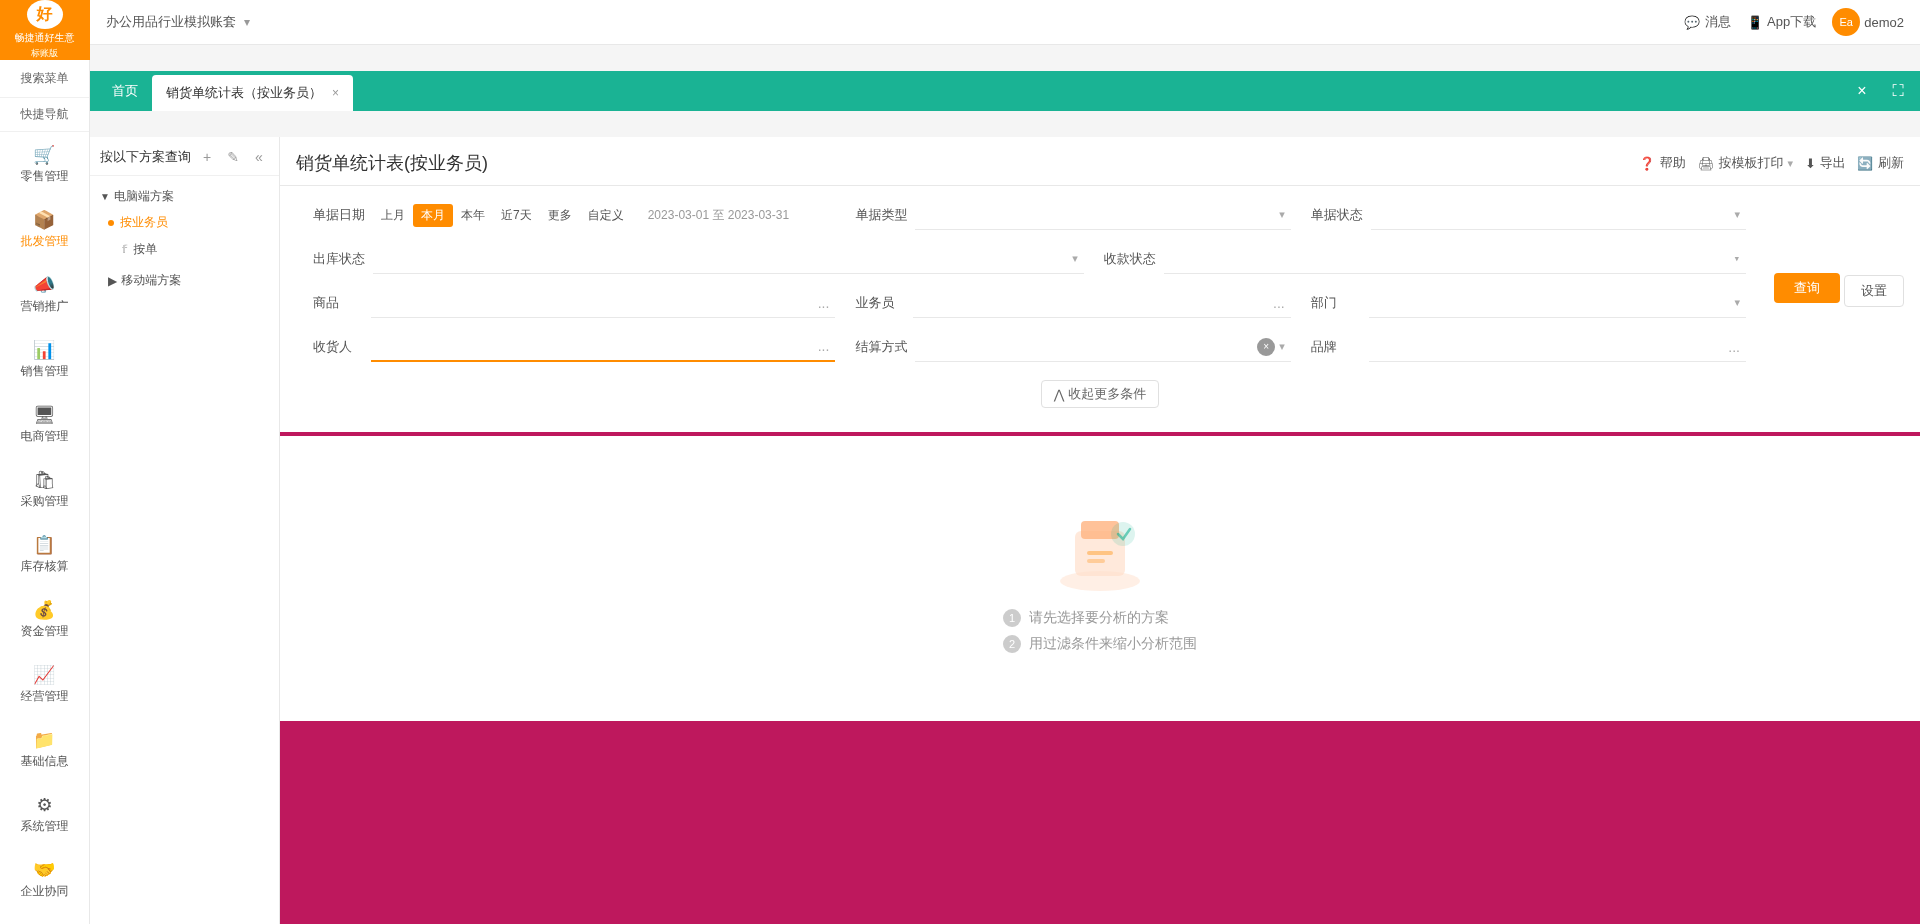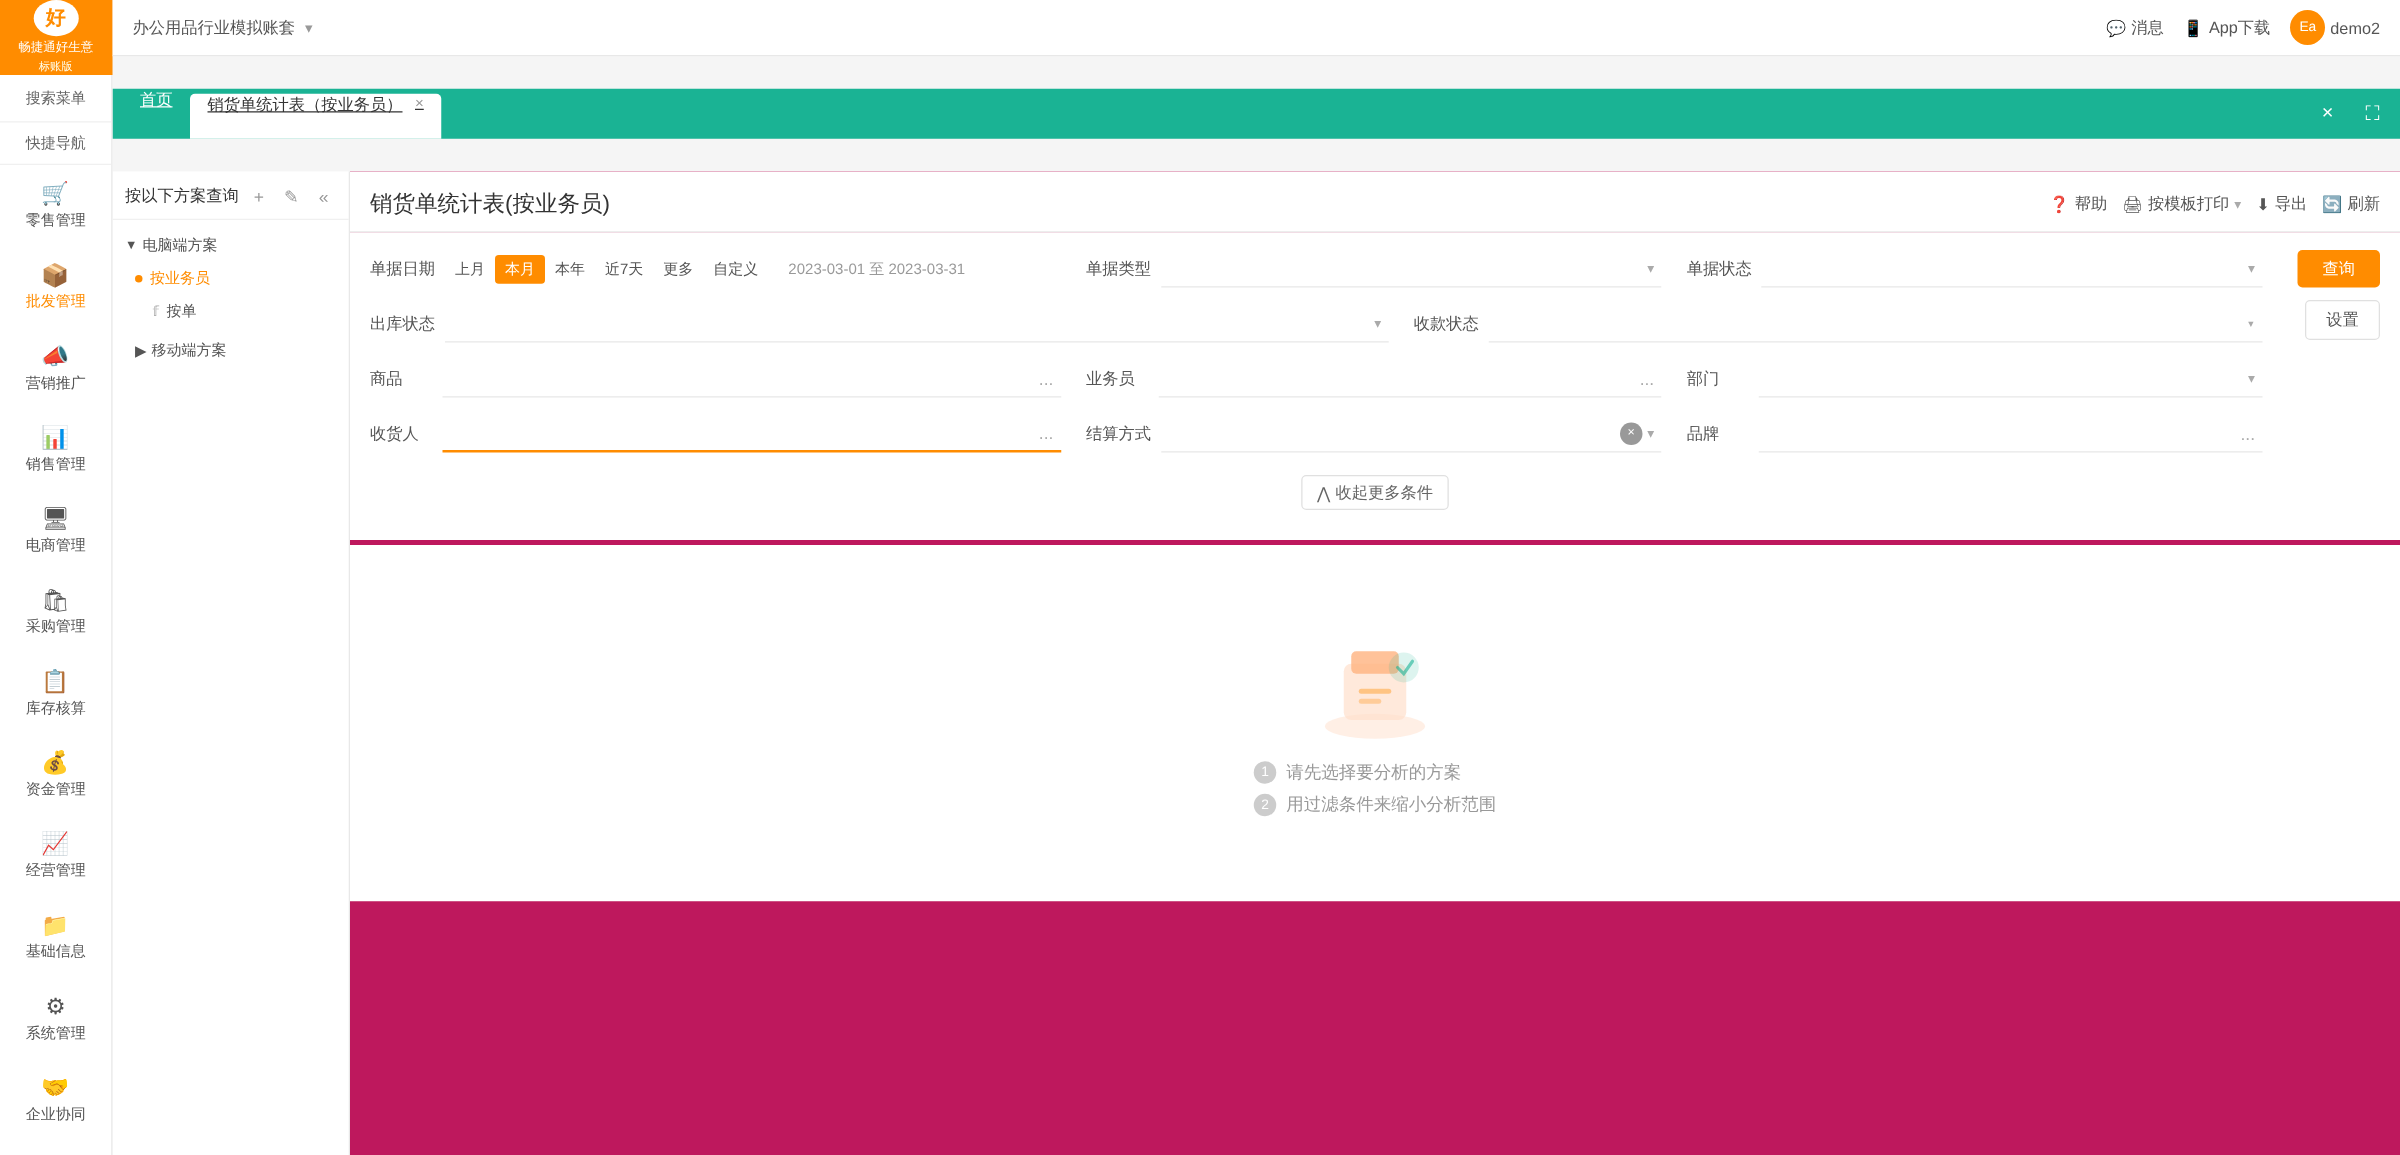--- a/index.html
+++ b/index.html
@@ -27,21 +27,21 @@
     .topbar { height: 45px; background: #fff; display: flex; align-items: center; justify-content: space-between; padding: 0 16px; border-bottom: 1px solid #e8e8e8; flex-shrink: 0; }
     .topbar-left { display: flex; align-items: center; gap: 8px; }
     .topbar-title { font-size: 13px; color: #555; }
     .topbar-dropdown { font-size: 12px; color: #999; cursor: pointer; }
     .topbar-right { display: flex; align-items: center; gap: 16px; }
     .topbar-right-item { display: flex; align-items: center; gap: 4px; font-size: 13px; color: #555; cursor: pointer; }
     .avatar { width: 28px; height: 28px; border-radius: 50%; background: #ff8c00; display: flex; align-items: center; justify-content: center; color: #fff; font-size: 11px; }
 
     
     .tabs { height: 40px; background: #1ab394; display: flex; align-items: center; padding: 0 0 0 8px; flex-shrink: 0; }
-    .tab { height: 40px; display: flex; padding: 0 14px; cursor: pointer; font-size: 13px; color: rgba(255,255,255,0.85); gap: 6px; text-decoration: underline; }
+    .tab { height: 40px; display: flex; align-items: center; padding: 0 14px; cursor: pointer; font-size: 13px; color: rgba(255,255,255,0.85); gap: 6px; }
     .tab.home { color: #fff; }
     .tab.active { background: #fff; color: #333; border-radius: 4px 4px 0 0; margin-top: 4px; height: 36px; }
     .tab-close { font-size: 12px; color: #999; cursor: pointer; margin-left: 4px; }
     .tabs-right { margin-left: auto; display: flex; align-items: center; gap: 8px; padding-right: 8px; }
     .tab-action { width: 28px; height: 28px; display: flex; align-items: center; justify-content: center; color: #fff; cursor: pointer; border-radius: 3px; font-size: 16px; }
 
     
     .page-content { flex: 1; overflow: auto; display: flex; }
 
     
@@ -85,21 +85,21 @@
     
     .empty-state { flex: 1; display: flex; flex-direction: column; align-items: center; justify-content: center; padding: 60px 0; background: #fff; margin-top: 4px; }
     .empty-steps { text-align: left; }
     .empty-step { display: flex; align-items: center; gap: 8px; font-size: 14px; color: #999; margin-bottom: 8px; }
     .step-num { width: 18px; height: 18px; border-radius: 50%; background: #ccc; color: #fff; font-size: 11px; display: flex; align-items: center; justify-content: center; flex-shrink: 0; }
 
     
     .query-btn { background: #ff8c00; color: #fff; border: none; padding: 6px 20px; border-radius: 4px; cursor: pointer; font-size: 13px; }
     .settings-btn { background: #fff; color: #555; border: 1px solid #e0e0e0; padding: 6px 16px; border-radius: 4px; cursor: pointer; font-size: 13px; margin-top: 6px; }
 
-    .filter-right-actions { display: flex; flex-direction: column; gap: 4px; align-items: flex-end; justify-content: flex-start; padding-left: 16px; flex-shrink: 0; }
+    .filter-right-actions { display: flex; flex-direction: row; gap: 4px; align-items: center; justify-content: flex-start; padding-left: 16px; flex-shrink: 0; }
     .filter-select { flex: 1; height: 30px; border: none; border-bottom: 1px solid #e8e8e8; display: flex; align-items: center; justify-content: space-between; padding: 0 6px; cursor: pointer; font-size: 13px; color: #333; }
     .filter-select-arrow { color: #aaa; font-size: 11px; }
     .filter-dots-btn { color: #aaa; font-size: 14px; cursor: pointer; }
   </style>
 </head>
 <body>
 
 <div class="sidebar">
   <div class="sidebar-logo">
     <div class="logo-icon">
@@ -263,21 +263,21 @@
           </div>
           <div class="page-action-btn">
             <span>🔄</span>
             <span>刷新</span>
           </div>
         </div>
       </div>
 
       <div class="filter-area">
         <div style="display:flex;gap:12px;">
-          <div style="flex:1;">
+          <div style="flex:1;margin-left:17px;">
 
             <div class="filter-row">
 
               <div class="filter-item" style="flex:1.2;">
                 <span class="filter-label">单据日期</span>
                 <div class="filter-date-group">
                   <span class="date-btn">上月</span>
                   <span class="date-btn active">本月</span>
                   <span class="date-btn">本年</span>
                   <span class="date-btn">近7天</span>

